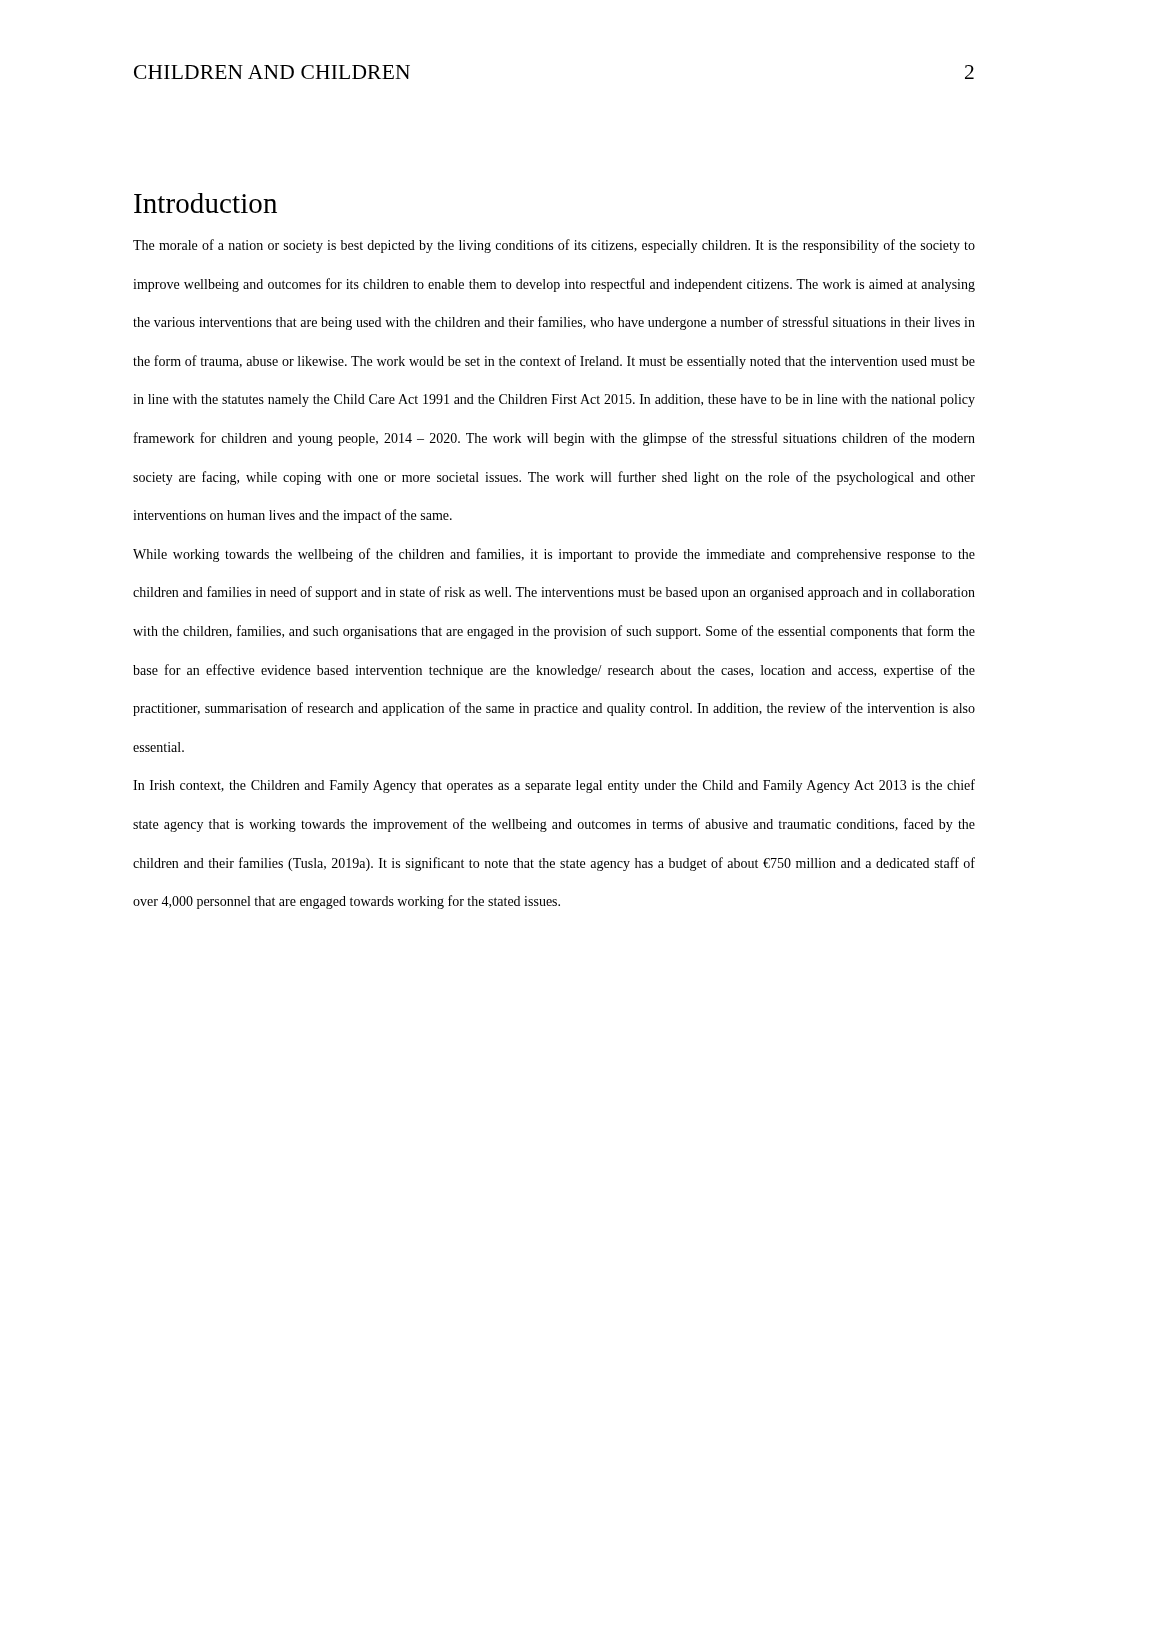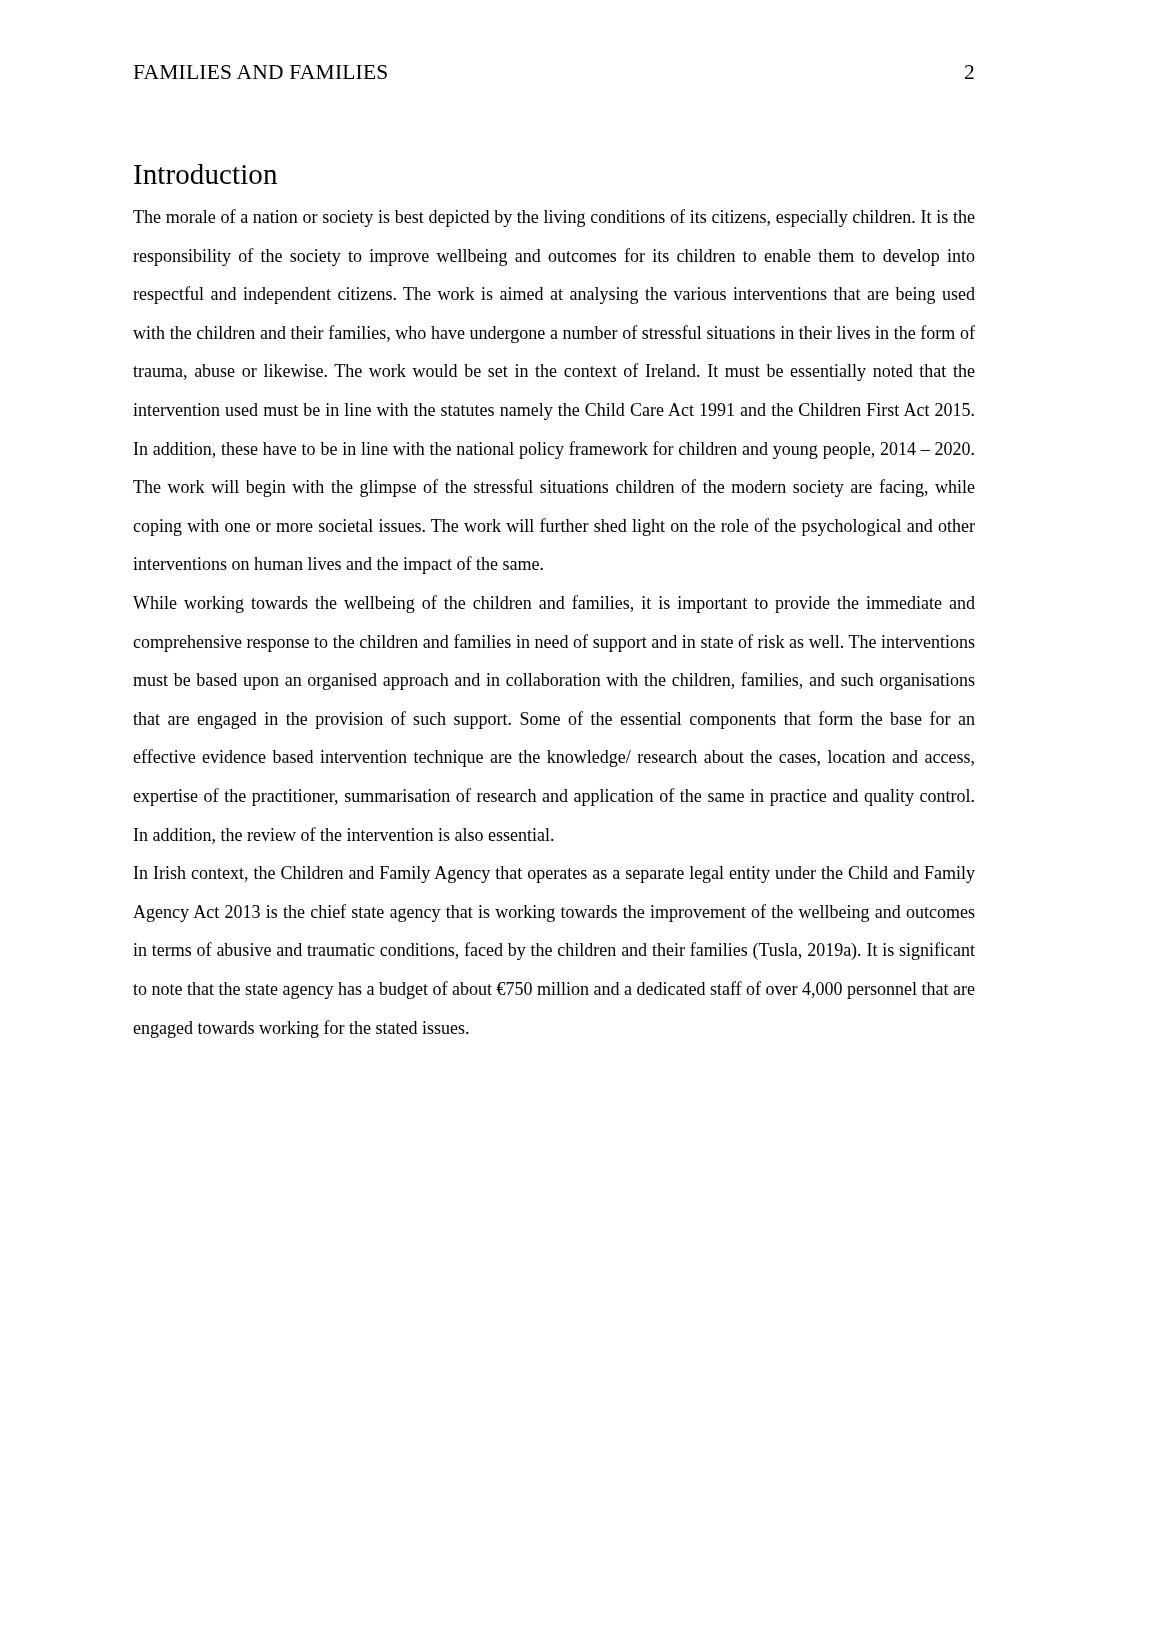--- a/index.html
+++ b/index.html
@@ -35,53 +35,53 @@
     letter-spacing: 0.2px;
   }
   .running-head-title {
     white-space: nowrap;
   }
   .page-number {
     white-space: nowrap;
   }
   
   .content {
-    margin-top: 70px;
+    margin-top: 99px;
     font-family: Liberation Serif, serif;
   }
   h1.section-heading {
     font-weight: normal;
     font-size: 29px;
     line-height: 1.25;
     margin: 0 0 6px 0;
     letter-spacing: 0.1px;
   }
   h1.section-heading.spaced-before {
     margin-top: 74px;
   }
   p.body-par {
-    font-size: 18px;
+    font-size: 14px;
     line-height: 38.6px;
     text-align: justify;
     text-justify: inter-word;
     margin: 0;
     hyphens: none;
   }
   p.body-par + p.body-par {
     margin-top: 0;
   }
 </style>
 </head>
 <body>
 
 <div class="page">
   <div class="page-inner">
 
     <div class="running-header">
-      <span class="running-head-title">FAMILIES AND FAMILIES</span>
+      <span class="running-head-title">CHILDREN AND CHILDREN</span>
       <span class="page-number">2</span>
     </div>
 
     <div class="content">
 
       <h1 class="section-heading">Introduction</h1>
 
       <p class="body-par">The morale of a nation or society is best depicted by the living conditions of its citizens, especially children. It is the responsibility of the society to improve wellbeing and outcomes for its children to enable them to develop into respectful and independent citizens. The work is aimed at analysing the various interventions that are being used with the children and their families, who have undergone a number of stressful situations in their lives in the form of trauma, abuse or likewise. The work would be set in the context of Ireland. It must be essentially noted that the intervention used must be in line with the statutes namely the Child Care Act 1991 and the Children First Act 2015. In addition, these have to be in line with the national policy framework for children and young people, 2014 – 2020. The work will begin with the glimpse of the stressful situations children of the modern society are facing, while coping with one or more societal issues. The work will further shed light on the role of the psychological and other interventions on human lives and the impact of the same.</p>
 
 

